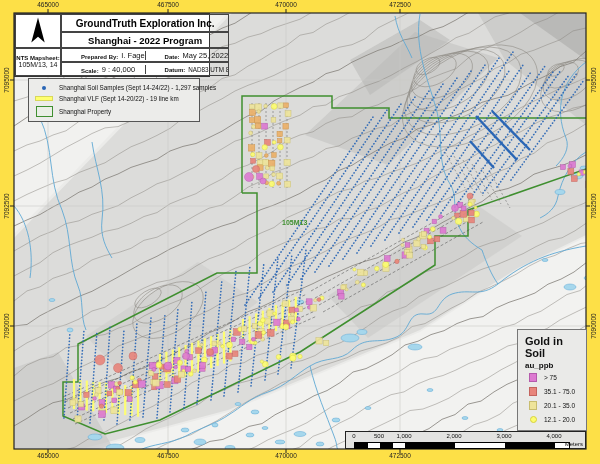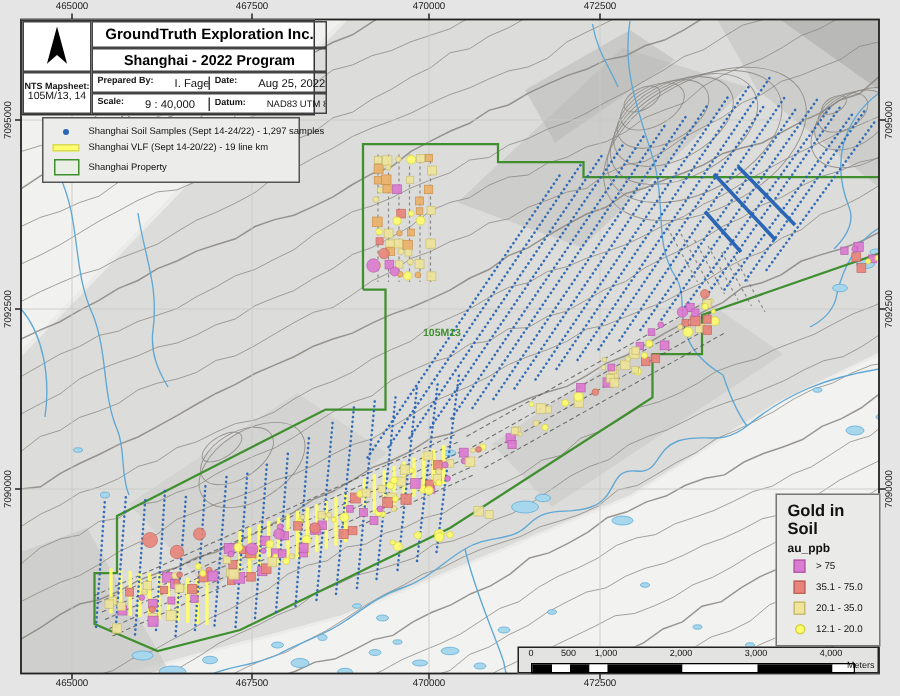--- a/index.html
+++ b/index.html
@@ -1,29 +1,29 @@
 <!DOCTYPE html>
 <html><head>
 <meta charset="utf-8">
 <style>
   html,body{margin:0;padding:0;background:#fff;}
-  #stage{position:relative;width:600px;height:464px;background:#e5e5e5;
+  #stage{position:relative;width:600px;height:464px;background:#fde047;
          font-family:"Liberation Sans",sans-serif;overflow:hidden;}
   #map-svg{position:absolute;left:0;top:0;}
   .overlay{position:absolute;box-sizing:border-box;}
   
   #title-block{left:14px;top:13px;width:196px;background:#fff;border:1.2px solid #333;
                display:grid;grid-template-columns:46px 1fr;grid-template-rows:18px 16px 14px 14px;}
   #title-block .cell{border:0.6px solid #444;display:flex;align-items:center;justify-content:center;box-sizing:border-box;}
   #arrow-cell{grid-row:1/3;grid-column:1;}
   #nts-cell{grid-row:3/5;grid-column:1;flex-direction:column;line-height:1.15;}
   .tb-main{grid-column:2;font-weight:bold;font-size:10px;letter-spacing:0;}
   .tb-sub{grid-column:2;font-weight:bold;font-size:9.5px;}
   .tb-row{grid-column:2;display:flex;padding:0;}
-  .tb-half{flex:1;display:flex;align-items:flex-start;gap:14px;padding-left:3px;border-right:0.6px solid #444;overflow:hidden;white-space:nowrap;}
+  .tb-half{flex:1;display:flex;align-items:flex-end;gap:3px;padding-left:19px;border-right:0.6px solid #444;overflow:hidden;white-space:nowrap;}
   .tb-half:last-child{border-right:none;}
   .lbl{font-weight:bold;font-size:6px;color:#111;}
   .val{font-size:7.5px;color:#111;}
   .val-small{font-size:6.3px;color:#111;}
   #nts-cell .lbl{font-size:6px;}
   #nts-cell .val{font-size:7px;}
   
   #legend-box{left:28px;top:78px;width:172px;background:#ececea;border:1px solid #555;
               padding:5px 4px 4px 6px;display:flex;flex-direction:column;gap:4px;}
   .legend-row{display:flex;align-items:center;gap:6px;}
@@ -552,21 +552,21 @@
       <span class="lbl">NTS Mapsheet:</span>
       <span class="val">105M/13, 14</span>
     </div>
     <div class="cell tb-row">
       <div class="tb-half">
         <span class="lbl">Prepared By:</span>
         <span class="val">I. Fage</span>
       </div>
       <div class="tb-half">
         <span class="lbl">Date:</span>
-        <span class="val">Aug 25, 2022</span>
+        <span class="val">May 25, 2022</span>
       </div>
     </div>
     <div class="cell tb-row">
       <div class="tb-half">
         <span class="lbl">Scale:</span>
         <span class="val">9 : 40,000</span>
       </div>
       <div class="tb-half">
         <span class="lbl">Datum:</span>
         <span class="val-small">NAD83 UTM 8</span>

